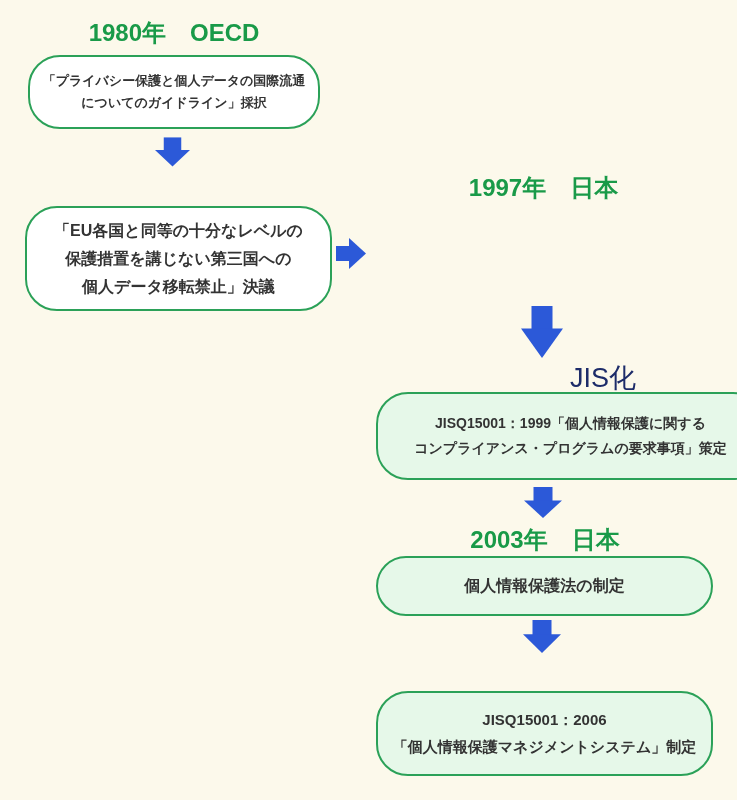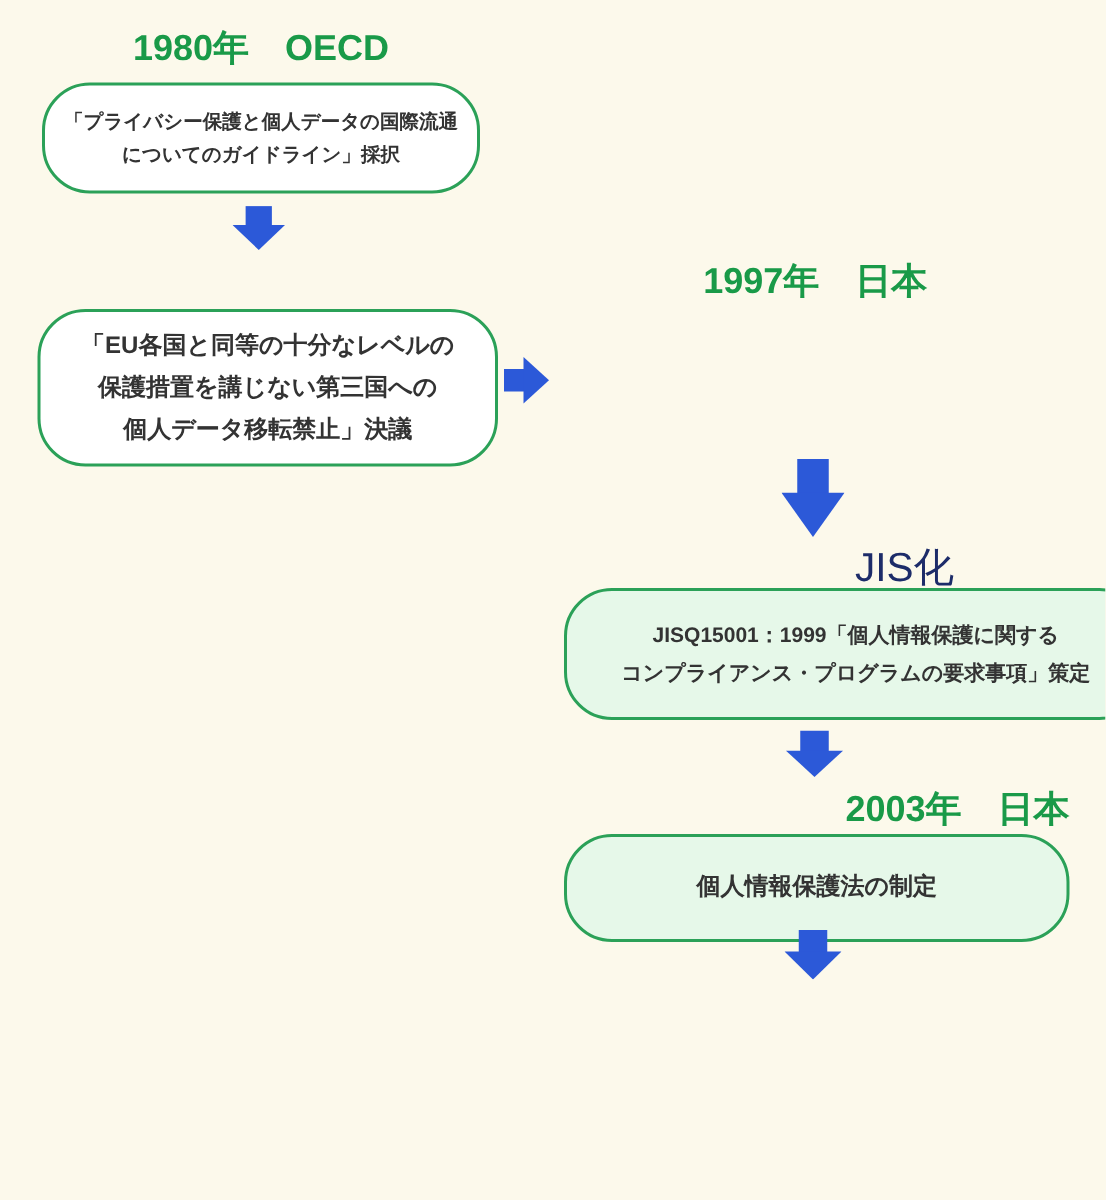--- a/index.html
+++ b/index.html
@@ -56,32 +56,32 @@
     font-weight:normal;
     color:var(--navy,#1D2C69);
     white-space:pre;
     margin-top:48px;
   }
   
   .h1{left:28px;top:20px;width:292px;}
   .h2{left:25px;top:175px;width:307px;}
   .h3{left:377px;top:175px;width:333px;}
   .h4{left:377px;top:364px;width:336px;}
-  .h5{left:377px;top:527px;width:336px;text-align:right;}
+  .h5{left:377px;top:527px;width:336px;}
   .h6{left:377px;top:659px;width:336px;}
   
   .b1{left:28px;top:55px;width:292px;height:74px;}
   .b1 .body{font-size:13px;line-height:1.7;}
   .b2{left:25px;top:206px;width:307px;height:105px;}
   .b2 .body{font-size:16px;line-height:1.75;}
   .b3{left:376px;top:203px;width:334px;height:100px;}
   .b3 .body{font-size:14.5px;line-height:1.55;}
   .b4{left:376px;top:392px;width:389px;height:88px;}
   .b4 .body{font-size:14px;line-height:1.8;}
-  .b5{left:376px;top:556px;width:337px;height:72px;}
+  .b5{left:376px;top:556px;width:337px;height:60px;}
   .b5 .body{font-size:16px;line-height:1.5;}
   .b6{left:376px;top:691px;width:337px;height:85px;}
   .b6 .body{font-size:15px;line-height:1.75;}
   
   .a1{left:155px;top:137px;}
   .a2{left:336px;top:231px;}
   .a3{left:521px;top:306px;}
   .a4{left:524px;top:487px;}
   .a5{left:523px;top:620px;}
 </style>
@@ -133,14 +133,18 @@
   <div class="heading h5">2003年　日本</div>
   <div class="box green b5">
     <span class="body">個人情報保護法の制定</span>
   </div>
 
   <svg class="arrow a5" width="38" height="33" viewBox="0 0 36 30" preserveAspectRatio="none">
     <rect x="9" y="0" width="18" height="14" fill="currentColor"></rect>
     <polygon points="0,13 36,13 18,30" fill="currentColor"></polygon>
   </svg>
 
+  <div class="box green b6">
+    <span class="body">JISQ15001：2006
+「個人情報保護マネジメントシステム」制定</span>
+  </div>
 
 </div>
 
 </body></html>

